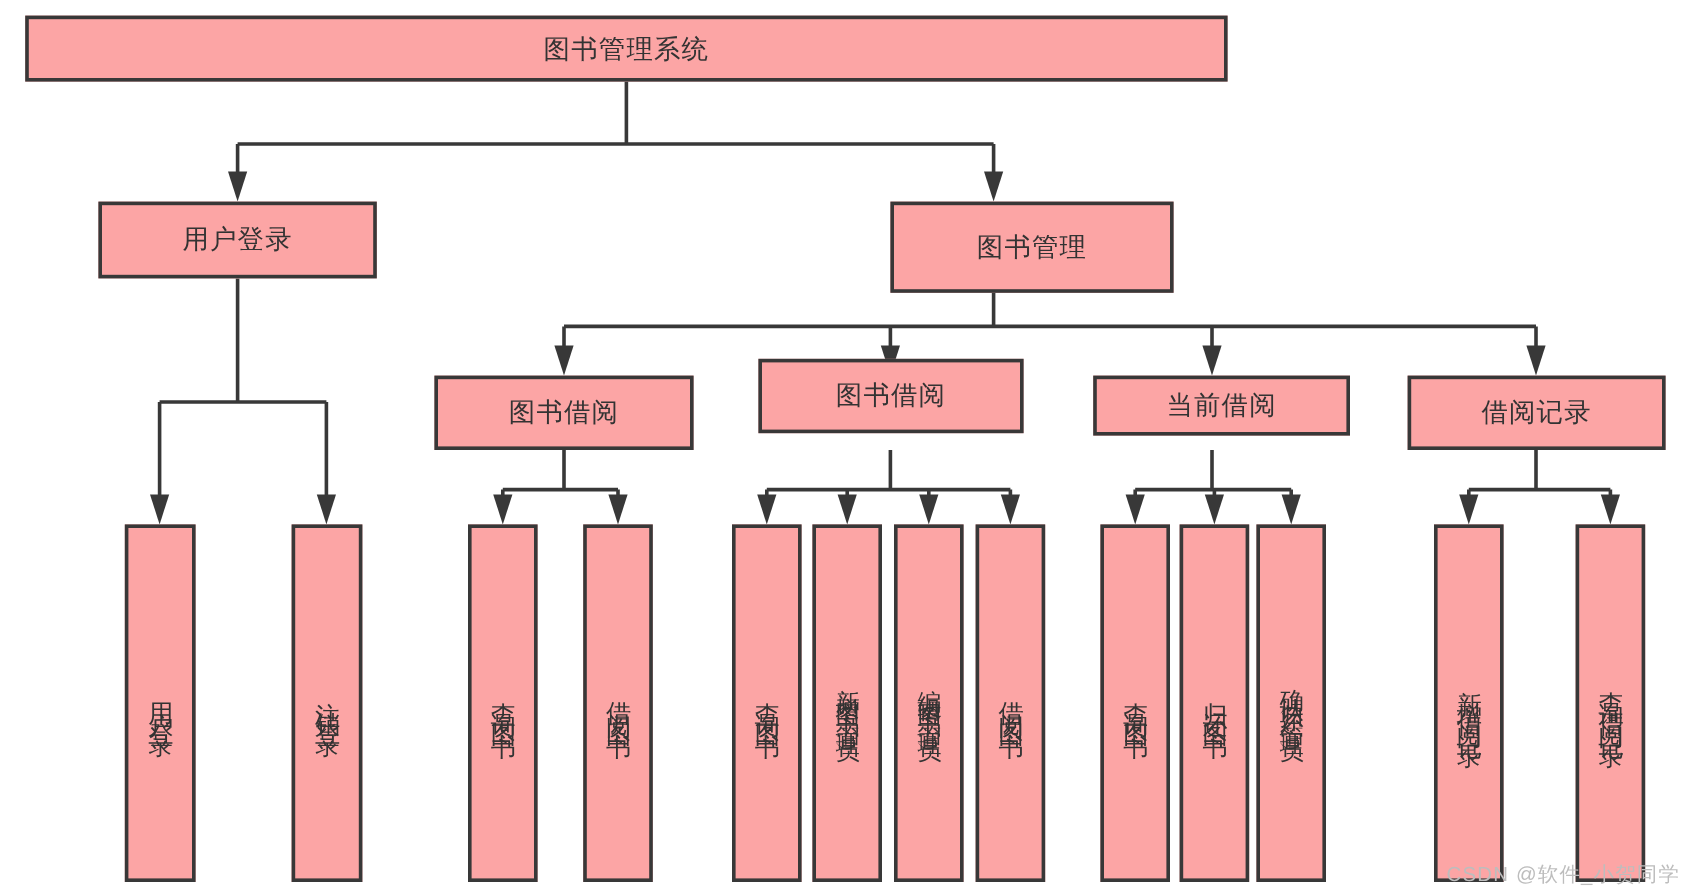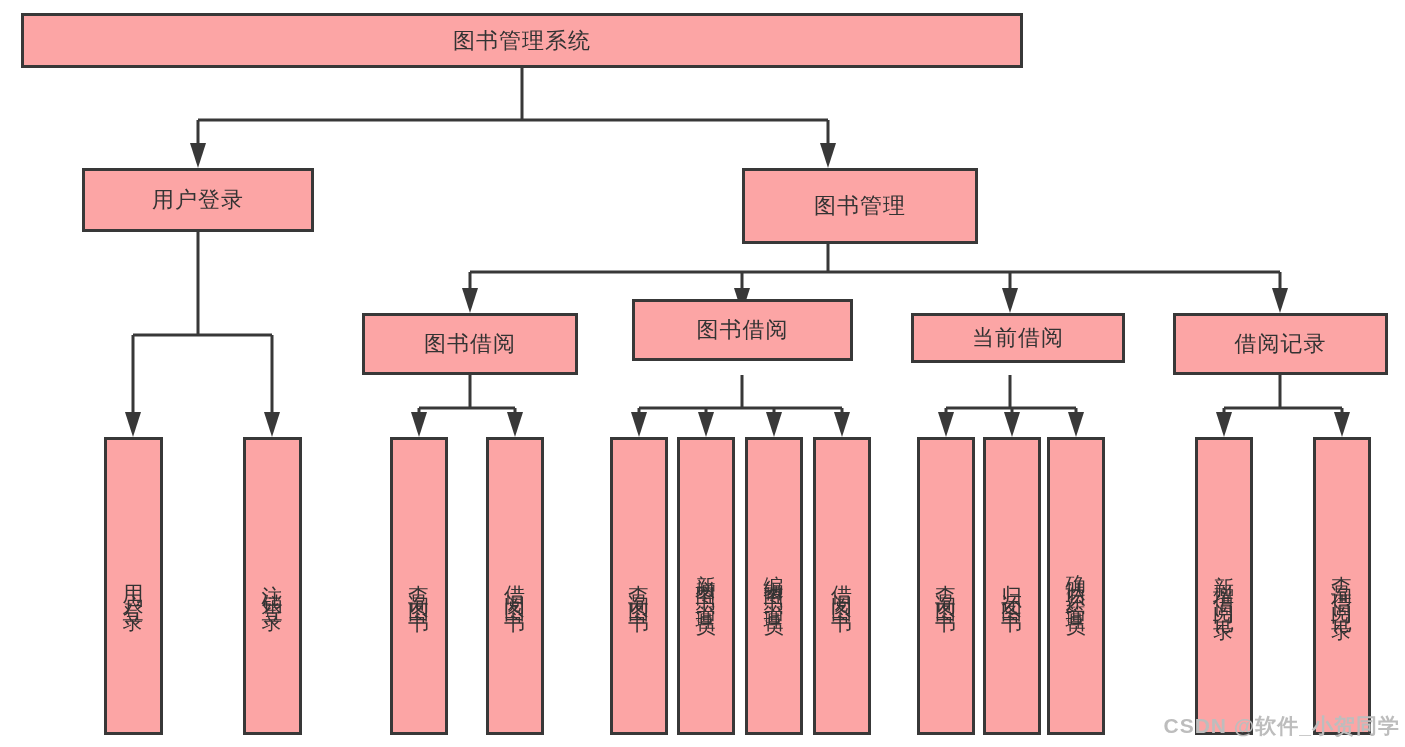--- a/index.html
+++ b/index.html
@@ -41,26 +41,25 @@
     text-orientation: mixed;
     font-size: 21px;
     letter-spacing: 9px;
     line-height: 1;
   }
   .node.v.long { letter-spacing: 6px; font-size: 20px; }
   .watermark {
     position: absolute;
     right: 5px;
     bottom: 7px;
-    font-size: 21px;
+    font-size: 17px;
     color: var(--wm);
     letter-spacing: 1px;
     z-index: 5;
     white-space: nowrap;
-    font-weight: bold;
   }
 </style>
 </head>
 <body>
 
 <div class="stage">
 
   <svg class="wires" viewBox="0 0 1405 747" xmlns="http://www.w3.org/2000/svg" aria-hidden="true">
     <g stroke="#383838" stroke-width="3" fill="none">
 

